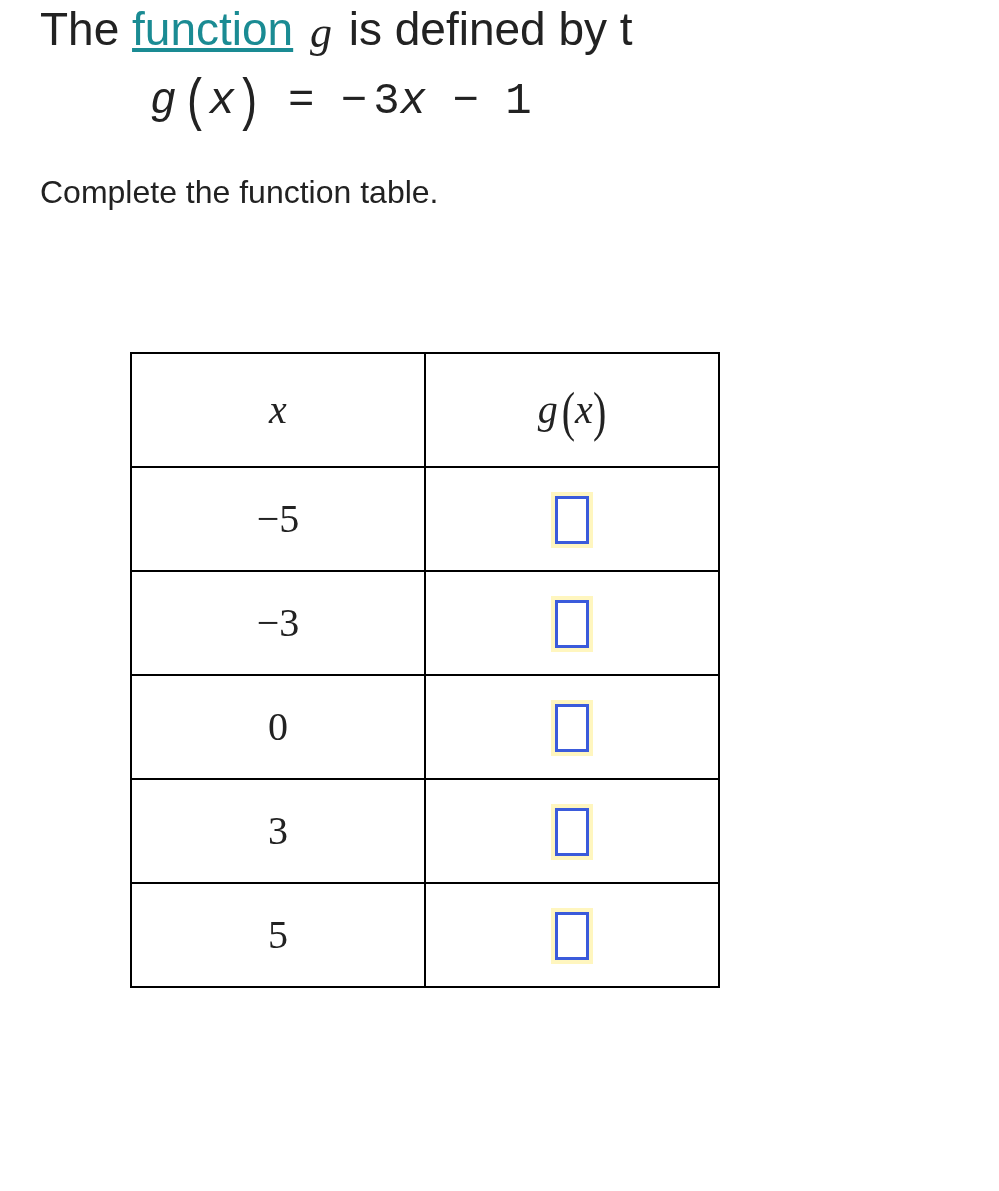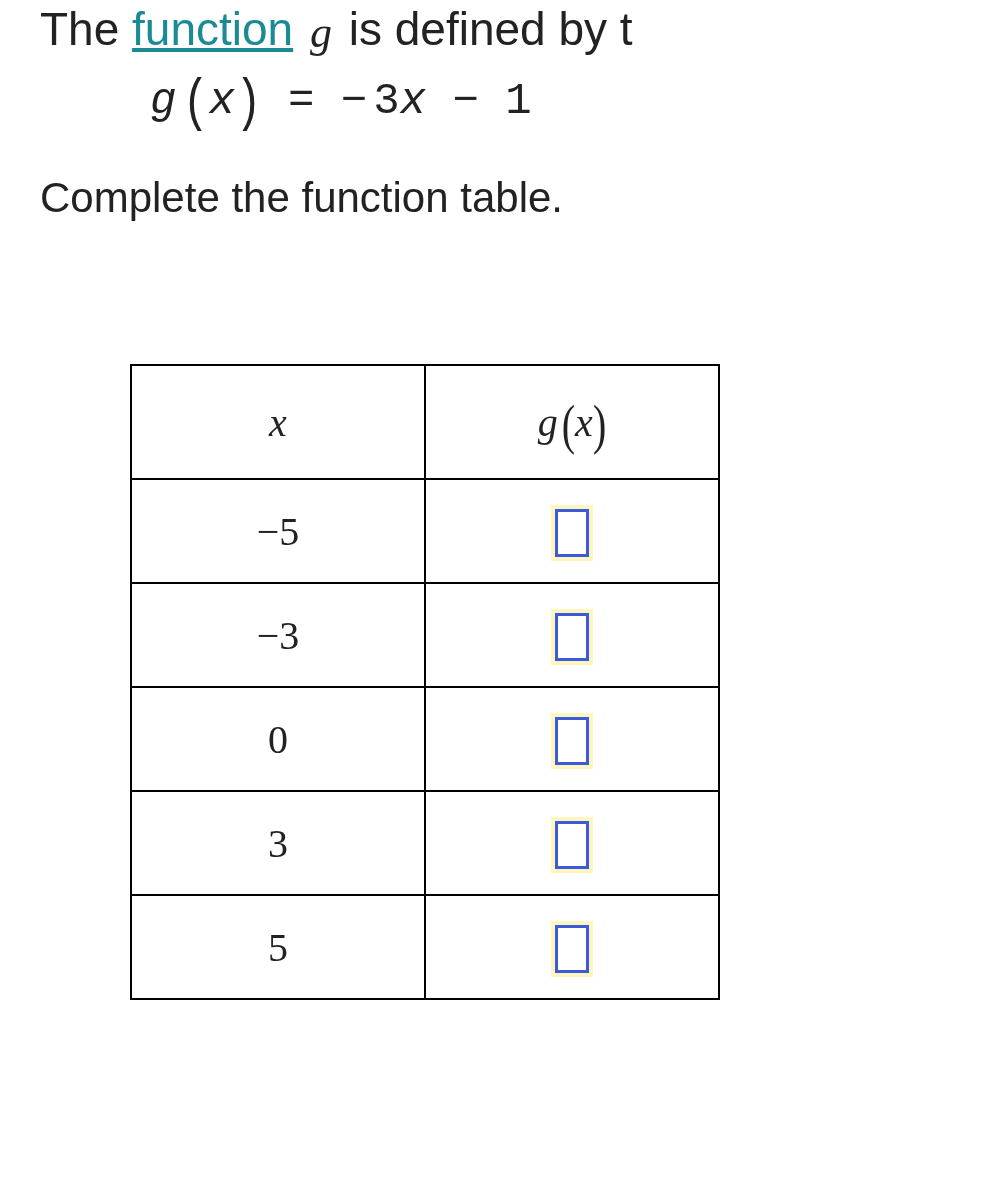--- a/index.html
+++ b/index.html
@@ -49,21 +49,21 @@
   .equation .paren {
     display: inline-block;
     transform: scaleY(1.3);
     transform-origin: center;
     position: relative;
     top: 2px;
   }
   .equation .sp { display:inline-block; width:6px; }
 
   .line2 {
-    font-size: 42px;
+    font-size: 32px;
     line-height: 1.25;
     margin-top: 46px;
     white-space: nowrap;
   }
 
   
   .tbl-wrap {
     margin-top: 140px;
     padding-left: 90px;
   }

